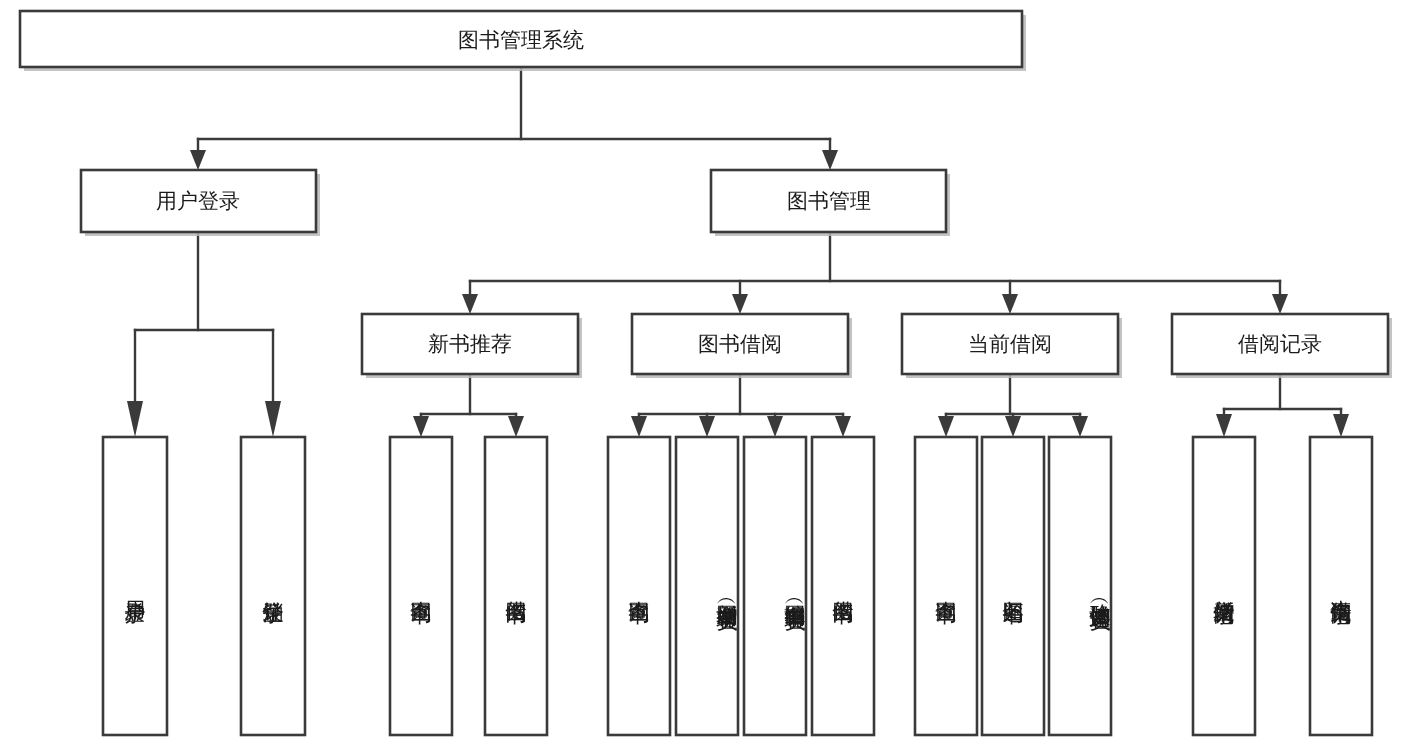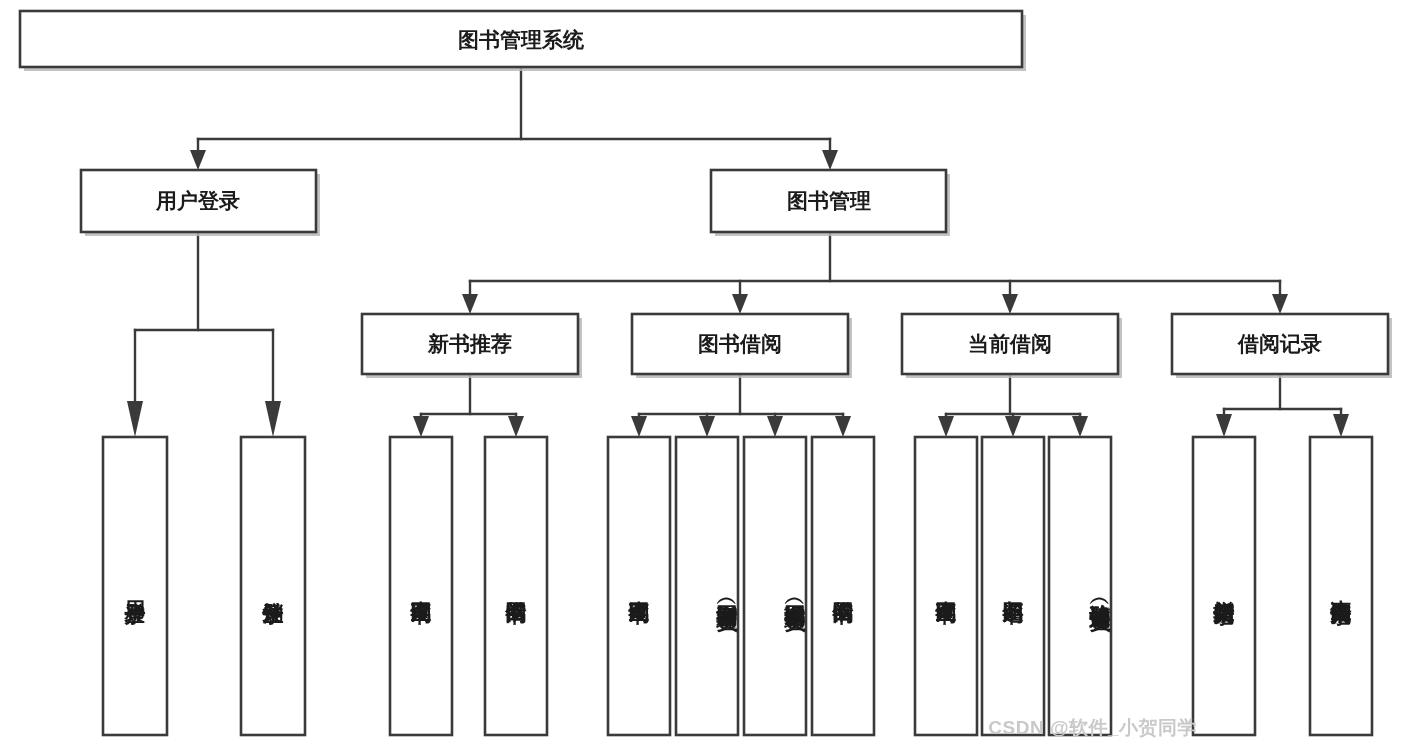--- a/index.html
+++ b/index.html
@@ -11,21 +11,20 @@
     width: 1405px;
     height: 747px;
     font-family: "Liberation Sans", "DejaVu Sans", sans-serif;
     overflow: hidden;
     position: relative;
   }
   #diagram-root {
     position: relative;
     width: 1205px;
     height: 747px;
-    font-weight: bold;
   }
   svg.chart-svg {
     position: absolute;
     top: 0;
     left: 0;
     width: 1405px;
     height: 747px;
     display: block;
   }
   .node-box {
@@ -231,14 +230,13 @@
   <div class="node-label-v" style="left:608px; top:437px; width:62px; height:298px;">查询图书</div>
   <div class="node-label-v" style="left:676px; top:437px; width:62px; height:298px; align-items:flex-start; padding-top:10px; box-sizing:border-box;">新增图书（管理员）</div>
   <div class="node-label-v" style="left:744px; top:437px; width:62px; height:298px; align-items:flex-start; padding-top:10px; box-sizing:border-box;">编辑图书（管理员）</div>
   <div class="node-label-v" style="left:812px; top:437px; width:62px; height:298px;">借阅图书</div>
   <div class="node-label-v" style="left:915px; top:437px; width:62px; height:298px;">查询图书</div>
   <div class="node-label-v" style="left:982px; top:437px; width:62px; height:298px;">归还图书</div>
   <div class="node-label-v" style="left:1049px; top:437px; width:62px; height:298px; align-items:flex-start; padding-top:10px; box-sizing:border-box;">确认归还（管理员）</div>
   <div class="node-label-v" style="left:1193px; top:437px; width:62px; height:298px;">新增借阅记录</div>
   <div class="node-label-v" style="left:1310px; top:437px; width:62px; height:298px;">查询借阅记录</div>
 
-  <div class="watermark">CSDN @软件_小贺同学</div>
 </div>
 
 </body></html>

